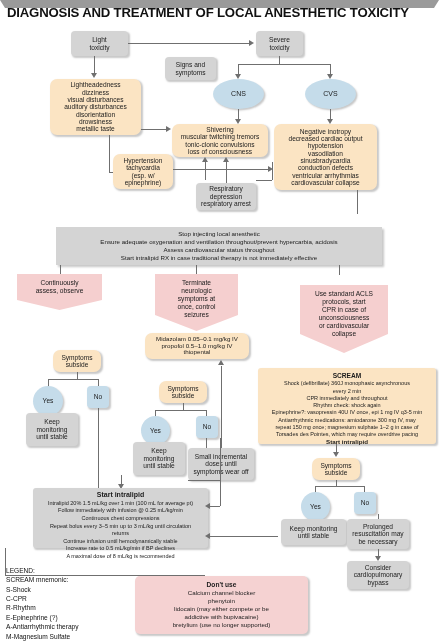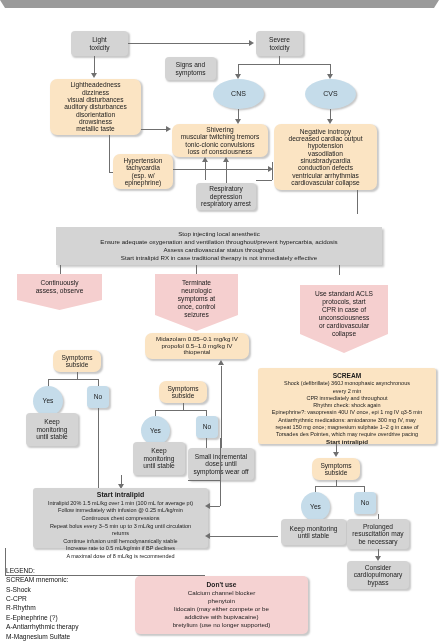--- a/index.html
+++ b/index.html
@@ -96,20 +96,21 @@
   .t55 { font-size: 5.5px; }
   .t62 { font-size: 6.2px; }
   .t66 { font-size: 6.6px; }
   .t70 { font-size: 7px; }
 </style>
 </head>
 <body>
 
 <div id="canvas">
 
+  <div class="title">DIAGNOSIS AND TREATMENT OF LOCAL ANESTHETIC TOXICITY</div>
 
   <div class="node gray t66" style="left:71px;top:31px;width:57px;height:25px;">
     <span style="white-space:pre-line">Light
 toxicity</span>
   </div>
 
   <div class="node gray t66" style="left:256px;top:31px;width:47px;height:25px;">
     <span style="white-space:pre-line">Severe
 toxicity</span>
   </div>

